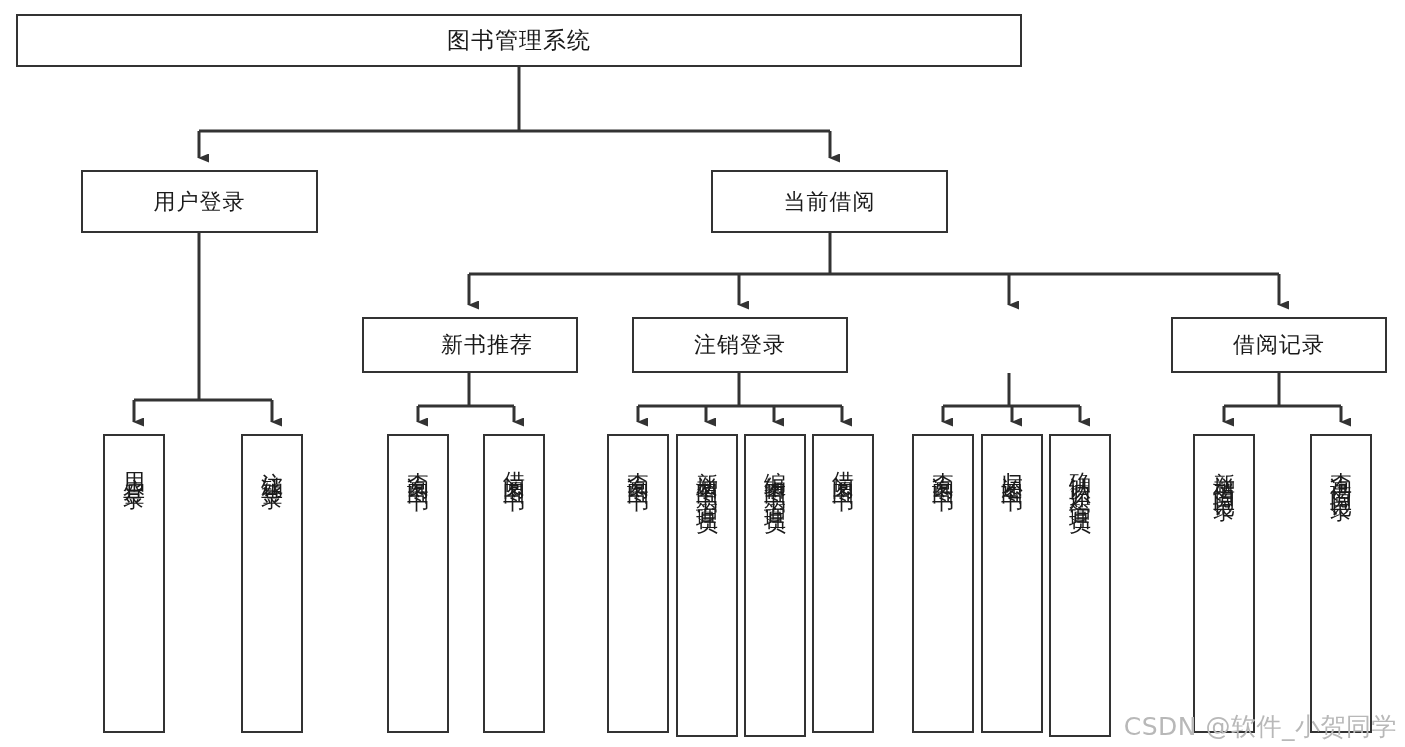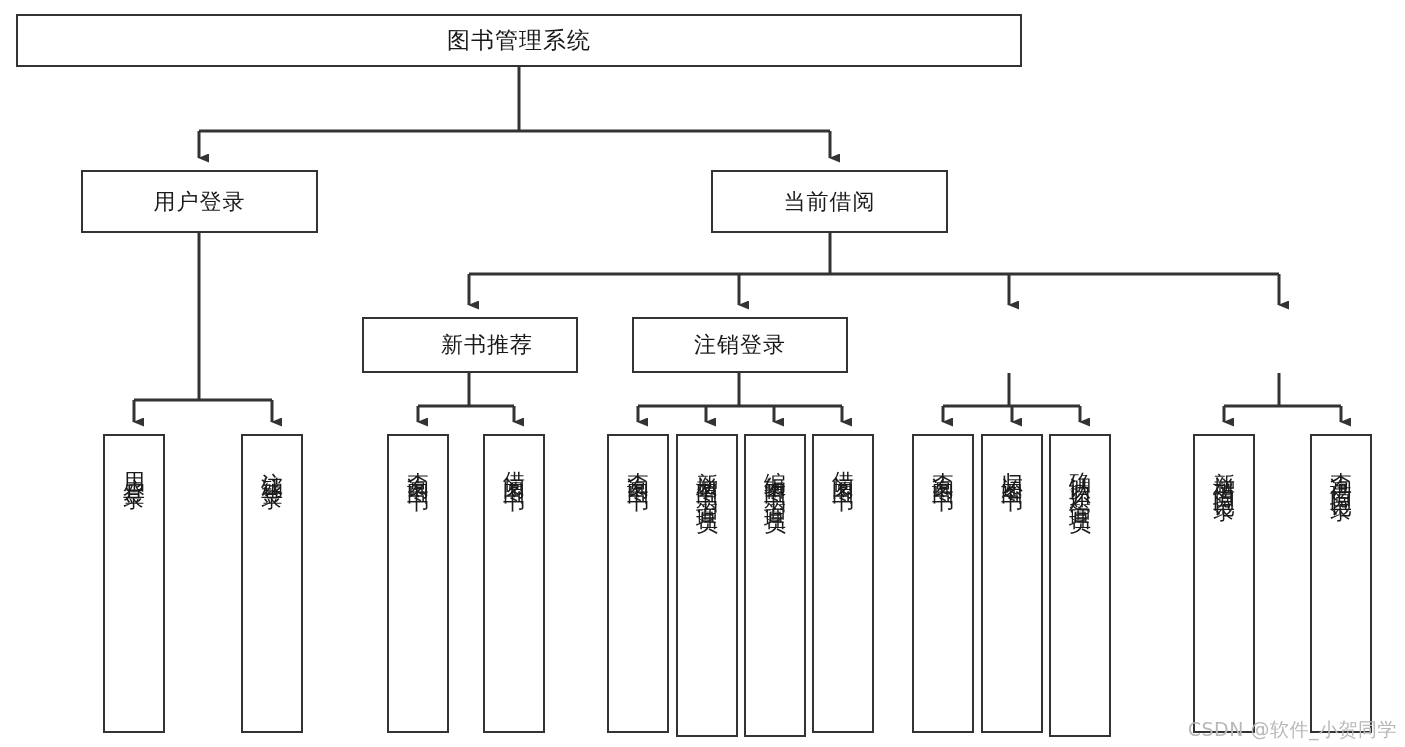--- a/index.html
+++ b/index.html
@@ -49,21 +49,21 @@
     line-height:1;
     white-space:nowrap;
     -webkit-text-orientation:upright;
   }
 
   
   #watermark{
     position:absolute;
     right:8px;
     bottom:4px;
-    font-size:19px;
+    font-size:25px;
     color:#b8b8b8;
     letter-spacing:0.5px;
     white-space:nowrap;
     user-select:none;
   }
 </style>
 </head>
 <body>
 
 <div id="diagram-root">
@@ -132,20 +132,23 @@
 
   <div class="node" style="left:362px;top:317px;width:216px;height:56px;padding-left:34px;">
     <span class="label">新书推荐</span>
   </div>
 
   <div class="node" style="left:632px;top:317px;width:216px;height:56px;">
     <span class="label">注销登录</span>
   </div>
 
 
+  <div class="node" style="left:1171px;top:317px;width:216px;height:56px;">
+    <span class="label">借阅记录</span>
+  </div>
 
   <div class="node vertical" style="left:103px;top:434px;width:62px;height:299px;">
     <span class="label">用户登录</span>
   </div>
 
   <div class="node vertical" style="left:241px;top:434px;width:62px;height:299px;">
     <span class="label">注销登录</span>
   </div>
 
   <div class="node vertical" style="left:387px;top:434px;width:62px;height:299px;">

